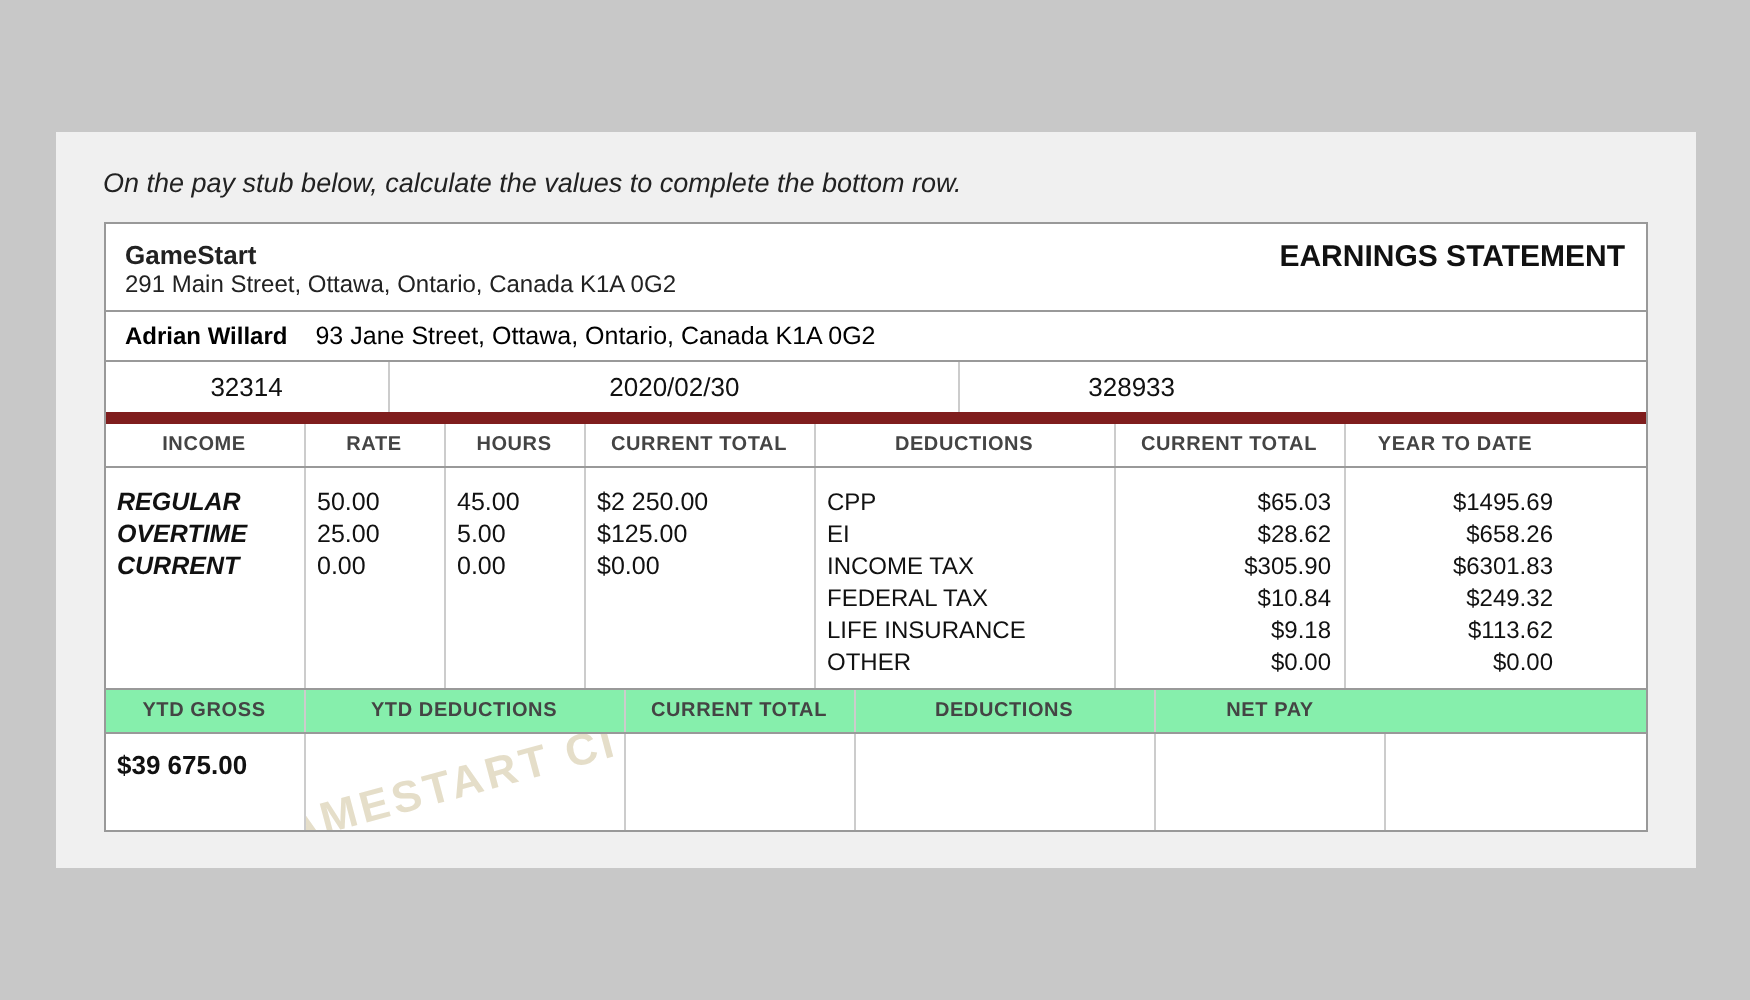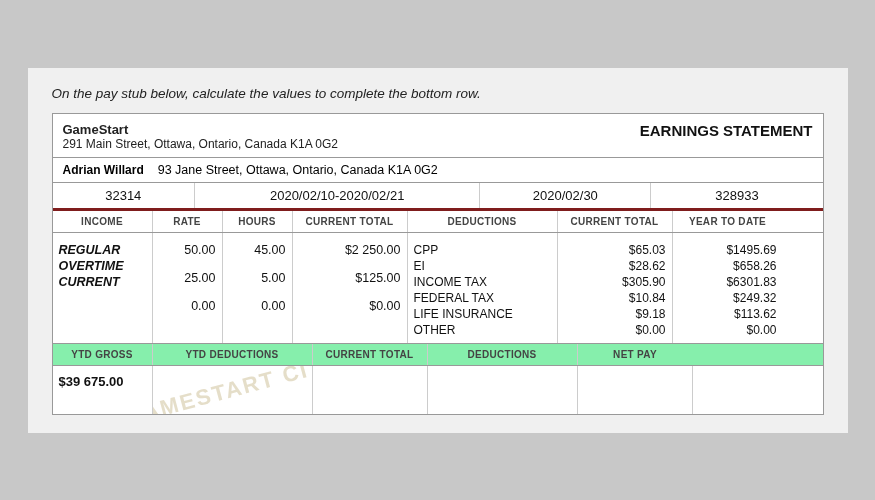--- a/index.html
+++ b/index.html
@@ -78,21 +78,21 @@
       color: #333;
       letter-spacing: 0.3px;
       text-transform: uppercase;
       border-right: 1px solid #ccc;
     }
     .meta-cell:last-child { border-right: none; }
     
     .values-row {
       display: grid;
       grid-template-columns: 1fr 2fr 1.2fr 1.2fr;
-      border-bottom: 3px solid #7f1d1d;
+      border-bottom: 6px solid #7f1d1d;
     }
     .value-cell {
       padding: 5px 10px;
       font-size: 13px;
       color: #111;
       border-right: 1px solid #ccc;
       text-align: center;
     }
     .value-cell:last-child { border-right: none; }
     
@@ -123,21 +123,21 @@
     .data-cell {
       padding: 6px 6px;
       font-size: 12px;
       color: #111;
       border-right: 1px solid #ccc;
       vertical-align: top;
     }
     .data-cell:last-child { border-right: none; }
     .income-lines { display: flex; flex-direction: column; gap: 2px; padding-top: 4px; font-style: italic; }
     .income-line { font-weight: bold; font-size: 12.5px; }
-    .num-lines { display: flex; flex-direction: column; gap: 14px; padding-top: 4px; text-align: right; }
+    .num-lines { display: flex; flex-direction: column; gap: 2px; padding-top: 4px; }
     .num-line { font-size: 12.5px; }
     .deduction-labels { display: flex; flex-direction: column; gap: 2px; padding-top: 4px; }
     .deduction-label { font-size: 12px; color: #111; }
     .deduction-values { display: flex; flex-direction: column; gap: 2px; padding-top: 4px; text-align: right; }
     .deduction-value { font-size: 12px; }
     .ytd-values { display: flex; flex-direction: column; gap: 2px; padding-top: 4px; text-align: right; }
     .ytd-value { font-size: 12px; }
     
     .bottom-header-row {
       display: grid;
@@ -203,21 +203,20 @@
     </div>
 
     <div class="employee-row">
       <span class="employee-name">Adrian Willard</span>
       <span>93 Jane Street, Ottawa, Ontario, Canada K1A 0G2</span>
     </div>
 
 
     <div class="values-row">
       <div class="value-cell">32314</div>
-      <div class="value-cell">2020/02/10-2020/02/21</div>
       <div class="value-cell">2020/02/30</div>
       <div class="value-cell">328933</div>
     </div>
 
     <div class="col-header-row">
       <div class="col-header">INCOME</div>
       <div class="col-header">RATE</div>
       <div class="col-header">HOURS</div>
       <div class="col-header">CURRENT TOTAL</div>
       <div class="col-header">DEDUCTIONS</div>

